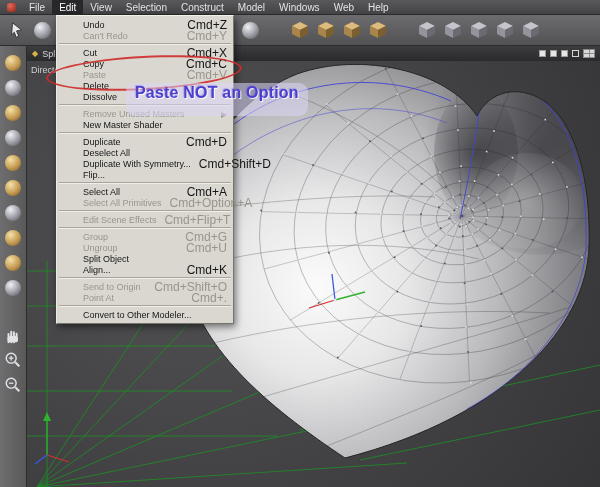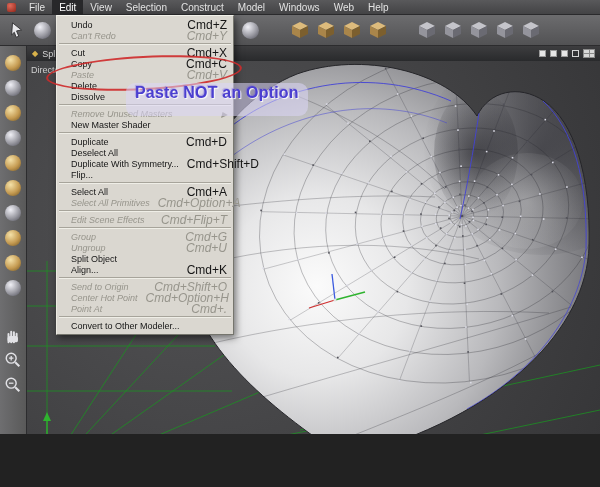--- a/index.html
+++ b/index.html
@@ -1,17 +1,17 @@
 <!DOCTYPE html>
 <html><head>
 <meta charset="utf-8">
 <style>
   * { margin:0; padding:0; box-sizing:border-box; }
   html,body { width:600px; height:487px; font-family:"Liberation Sans", sans-serif; background:#222; }
-  .screen { position:relative; width:600px; height:434px; overflow:hidden; background:#7dd3fc; }
+  .screen { position:relative; width:600px; height:487px; overflow:hidden; background:#7dd3fc; }
 
   
   .menubar { position:absolute; top:0; left:0; right:0; height:15px; z-index:40;
     background:linear-gradient(#59595b,#434345); display:flex; align-items:center;
     color:#e3e3e3; font-size:10px; border-bottom:1px solid #2a2a2c; }
   .app-icon { width:9px; height:9px; margin:0 6px 0 7px; border-radius:2px;
     background:radial-gradient(circle at 35% 30%, #e06a5a, #8e2418); flex:0 0 auto; }
   .menubar-item { padding:0 7px; height:15px; line-height:15px; cursor:default; white-space:nowrap; }
   .menubar-item.active { background:#28282a; color:#fff; }
 
@@ -47,22 +47,22 @@
     background-image:linear-gradient(#8a8a8a,#8a8a8a),linear-gradient(#8a8a8a,#8a8a8a);
     background-size:1px 100%,100% 1px; background-position:center center; background-repeat:no-repeat; }
   .camera-label { position:absolute; top:19px; left:4px; z-index:4; font-size:9px; color:#cfcfcf; }
   .scene { position:absolute; top:15px; left:0; }
 
   
   .menu { position:absolute; left:56px; top:15px; width:178px; z-index:50;
     background:#dad7d0; border:1px solid #75756d; border-top-color:#f2f1ea; border-left-color:#eceae2;
     box-shadow:2px 3px 7px rgba(0,0,0,0.5); padding:3px 0; font-size:9px; color:#161616; }
   .menu-item { display:flex; justify-content:space-between; align-items:center;
-    height:11px; padding:0 6px 0 14px; white-space:nowrap; }
-  .menu-item.disabled { color:#97958c;font-style:italic; }
+    height:11px; padding:0 6px 0 14px; white-space:nowrap;margin-left:12px; }
+  .menu-item.disabled { color:#97958c; }
   .mi-shortcut { margin-left:8px; font-size:12px; }
   .menu-sep { height:6px; position:relative; }
   .menu-sep::after { content:''; position:absolute; left:2px; right:2px; top:2px;
     border-top:1px solid #a7a49b; border-bottom:1px solid #efeee7; }
 
   
   .annot-ellipse { position:absolute; left:46px; top:56px; width:196px; height:34px; z-index:60;
     border:2.5px solid rgba(206,42,42,0.9); border-radius:50%; transform:rotate(-3deg);
     pointer-events:none; }
   .annot-text { position:absolute; left:126px; top:83px; z-index:61; white-space:nowrap;
@@ -629,24 +629,20 @@
       <div class="menu-item">
         <span class="mi-label">Align...</span>
         <span class="mi-shortcut">Cmd+K</span>
       </div>
       <div class="menu-sep"></div>
       <div class="menu-item disabled">
         <span class="mi-label">Send to Origin</span>
         <span class="mi-shortcut">Cmd+Shift+O</span>
       </div>
       <div class="menu-item disabled">
-        <span class="mi-label">Center Hot Point</span>
-        <span class="mi-shortcut">Cmd+Option+H</span>
-      </div>
-      <div class="menu-item disabled">
         <span class="mi-label">Point At</span>
         <span class="mi-shortcut">Cmd+.</span>
       </div>
       <div class="menu-sep"></div>
       <div class="menu-item">
         <span class="mi-label">Convert to Other Modeler...</span>
         <span class="mi-shortcut"></span>
       </div>
     </div>
 

